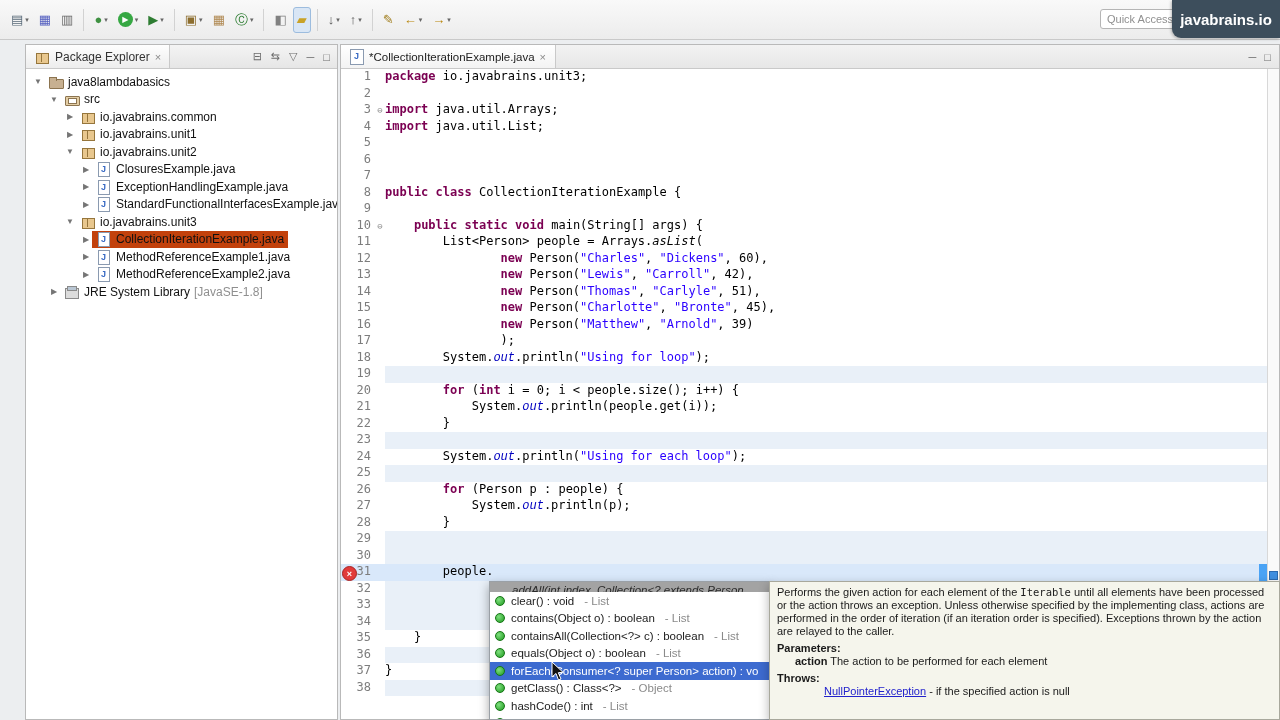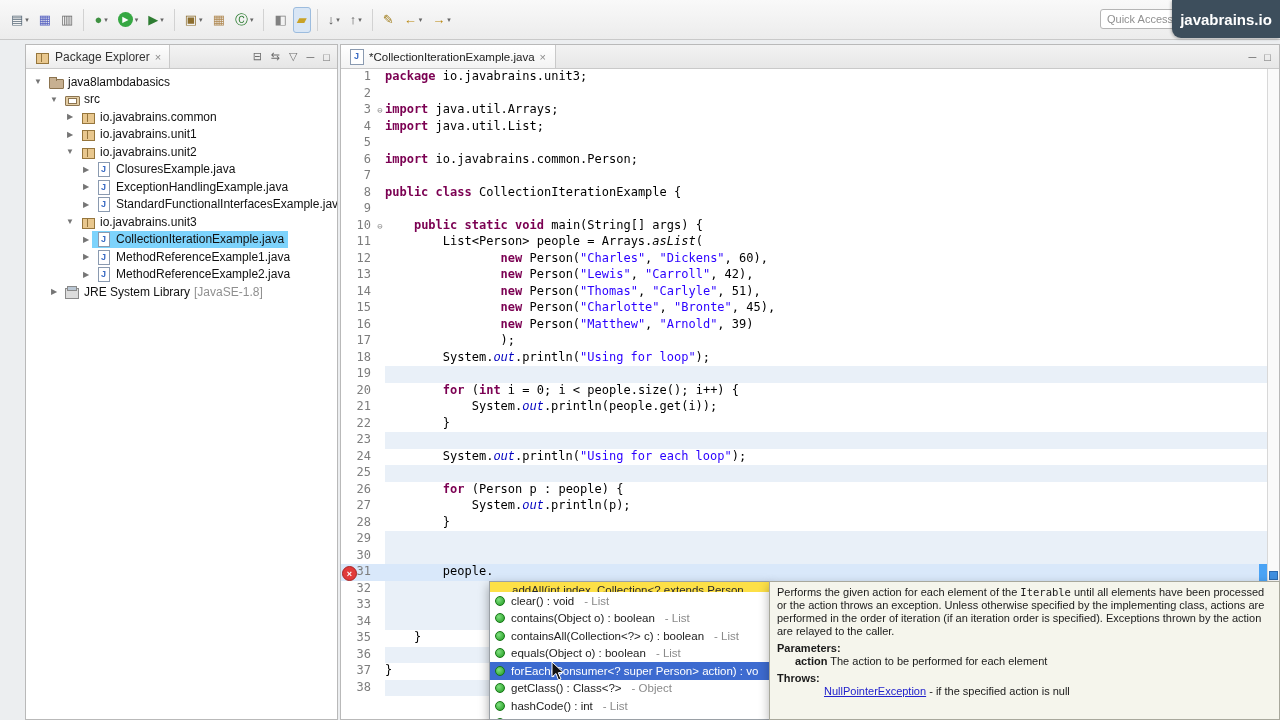--- a/index.html
+++ b/index.html
@@ -30,21 +30,21 @@
   .pe-header{height:23px;background:linear-gradient(#f4f4f4,#e6e6e6);border-bottom:1px solid #c9c9c9;
              display:flex;align-items:stretch;font-size:12px;color:#333;}
   .pe-tab{display:flex;align-items:center;gap:5px;padding:0 8px;background:linear-gradient(#fefefe,#ededed);
           border-right:1px solid #c9c9c9;}
   .pe-tools{margin-left:auto;display:flex;align-items:center;gap:9px;padding-right:7px;color:#6d6d6d;font-size:11px;}
   .x{color:#8a8a8a;font-size:11px;}
   .pe-tree{padding-top:4px;}
   .trow{display:flex;align-items:center;height:17.5px;font-size:12px;color:#111;white-space:nowrap;}
   .t-arrow{width:12px;flex:none;text-align:center;font-size:8px;color:#757575;}
   .row-body{display:flex;align-items:center;gap:4px;padding:0 4px;height:17px;}
-  .trow.selected .row-body{background:#7dd3fc;}
+  .trow.selected .row-body{background:#c2410c;}
   .t-suffix{color:#8f8f8f;}
   
   .ti{flex:none;position:relative;width:16px;height:16px;}
   .ti-project::before{content:"";position:absolute;left:1px;top:5px;width:13px;height:8px;background:#c7b091;border:1px solid #8c7450;border-radius:1px;}
   .ti-project::after{content:"";position:absolute;left:1px;top:3px;width:6px;height:3px;background:#c7b091;border:1px solid #8c7450;border-bottom:none;}
   .ti-src::before{content:"";position:absolute;left:1px;top:5px;width:13px;height:8px;background:#e3cda4;border:1px solid #8c7450;border-radius:1px;}
   .ti-src::after{content:"";position:absolute;left:4px;top:7px;width:7px;height:4px;background:#fff;border:1px solid #8c7450;}
   .ti-package::before{content:"";position:absolute;left:2px;top:4px;width:11px;height:9px;background:#e8c78e;border:1px solid #96763c;}
   .ti-package::after{content:"";position:absolute;left:7px;top:4px;width:1px;height:9px;background:#96763c;box-shadow:-3px 4px 0 3px rgba(150,118,60,0);border-top:0;}
   .ti-jfile::before{content:"";position:absolute;left:2px;top:1px;width:10px;height:13px;background:#fff;border:1px solid #8a9ab0;}
@@ -77,21 +77,21 @@
   .tok-m{font-style:italic;}
   .error-marker{position:absolute;left:1px;top:497px;width:13px;height:13px;border-radius:50%;
                 background:#e13b3b;border:1px solid #a82222;color:#fff;font:bold 9px "Liberation Sans",sans-serif;
                 display:flex;align-items:center;justify-content:center;}
   .overview-ruler{position:absolute;right:0;top:0;bottom:0;width:11px;background:#fafafa;border-left:1px solid #d8d8d8;}
   .ov-marker{position:absolute;left:1px;top:502px;width:7px;height:7px;background:#3f8fe0;border:1px solid #2a6ab0;}
 
   
   .autocomplete{position:absolute;left:489px;top:581px;width:280px;bottom:0;background:#fff;
                 border:1px solid #9aa0a6;box-shadow:0 4px 10px rgba(0,0,0,.35);z-index:5;overflow:hidden;}
-  .ac-partial{height:10px;background:#fde047;overflow:hidden;position:relative;}
+  .ac-partial{height:10px;background:#a3a3a3;overflow:hidden;position:relative;font-style:italic;}
   .ac-partial span{position:absolute;left:22px;bottom:-4px;white-space:nowrap;font-size:11.5px;color:#2a2a2a;}
   .ac-row{display:flex;align-items:center;height:17.5px;padding-left:5px;font-size:11.5px;color:#222;white-space:nowrap;}
   .ac-row .dot{width:8px;height:8px;border-radius:50%;background:radial-gradient(circle at 35% 35%,#7fe07f,#1f9a1f);
                border:1px solid #157515;margin-right:6px;flex:none;}
   .ac-row .from{color:#8a8a8a;margin-left:10px;}
   .ac-row.selected{background:#3d6bd0;color:#fff;}
 
   
   .javadoc{position:absolute;left:769px;top:581px;right:0;bottom:0;background:#f5f5ec;
            border:1px solid #a8a89c;box-shadow:0 4px 10px rgba(0,0,0,.3);z-index:6;
@@ -327,21 +327,20 @@
           </div>
           <div class="crow">
             <span class="ln">5</span>
             <span class="fold"></span>
             <span class="src"></span>
             <span class="fill"></span>
           </div>
           <div class="crow">
             <span class="ln">6</span>
             <span class="fold"></span>
-            <span class="src"><span class="tok-k">import</span><span class="tok-p"> io.javabrains.common.Person;</span></span>
             <span class="fill"></span>
           </div>
           <div class="crow">
             <span class="ln">7</span>
             <span class="fold"></span>
             <span class="src"></span>
             <span class="fill"></span>
           </div>
           <div class="crow">
             <span class="ln">8</span>

